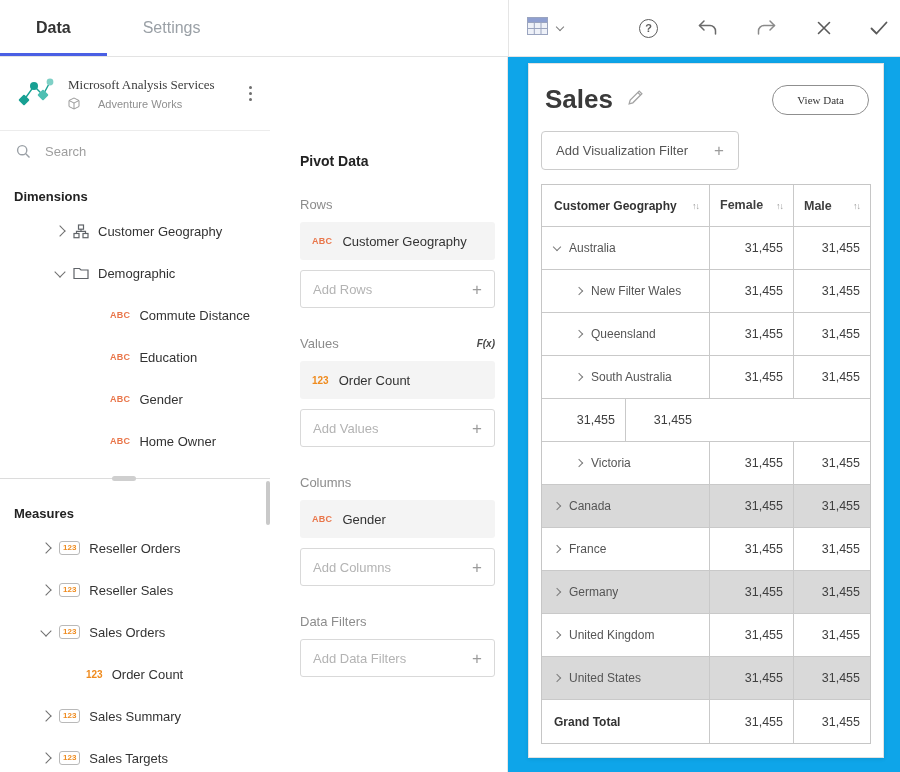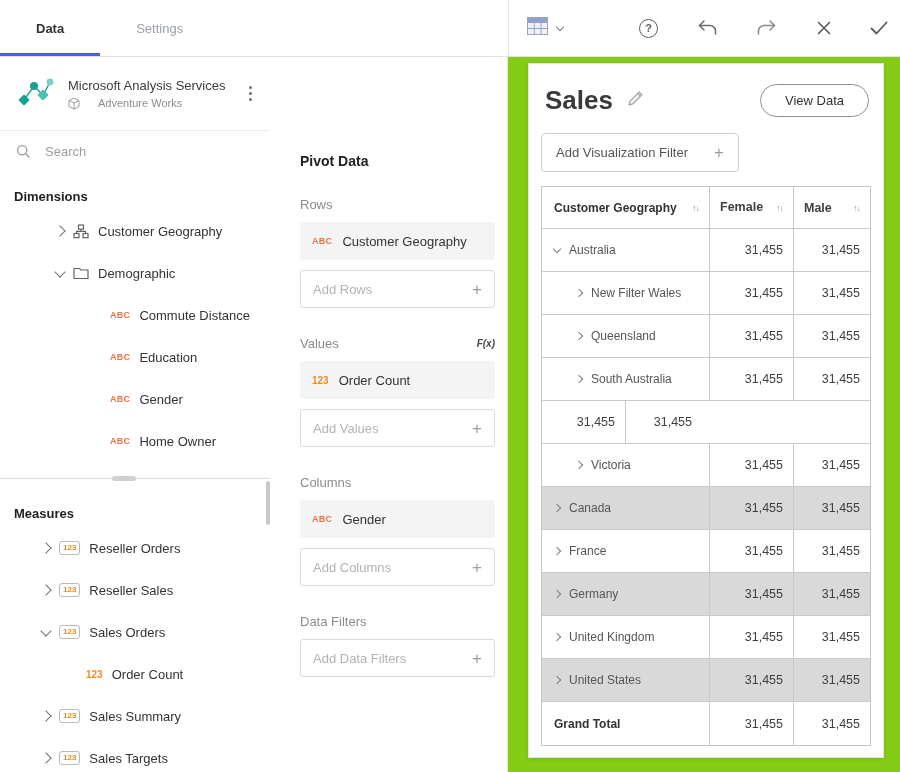--- a/index.html
+++ b/index.html
@@ -4,21 +4,21 @@
 <style>
   * { margin:0; padding:0; box-sizing:border-box; }
   html,body { width:900px; height:772px; overflow:hidden; background:#fff;
               font-family:"Liberation Sans", sans-serif; }
   .app { width:900px; height:772px; display:flex; flex-direction:column; }
 
   
   .topbar { flex:0 0 57px; display:flex; background:#fff; border-bottom:1px solid #e3e3e3; }
   .tabs-wrap { flex:0 0 508px; display:flex; align-items:stretch; }
   .tab { position:relative; padding:0 36px; display:flex; align-items:center;
-         font-size:13px; color:#9aa0a6; cursor:pointer; }
+         font-size:16px; color:#9aa0a6; cursor:pointer; }
   .tab.active { color:#333; font-weight:bold; }
   .tab.active::after { content:""; position:absolute; left:0; right:0; bottom:0;
          height:3px; background:var(--accent,#4a5fe4); }
   .toolbar { flex:1; display:flex; align-items:center; border-left:1px solid #e5e5e5; padding-left:18px; }
   .widget-group { display:flex; align-items:center; gap:9px; cursor:pointer; }
   .tb-right { display:flex; align-items:center; margin-left:auto; gap:38px; padding-right:12px; }
   .tb-icon { display:flex; align-items:center; justify-content:center; cursor:pointer; }
   .help-circle { width:19px; height:19px; border:1.5px solid #5c5c5c; border-radius:50%;
          display:flex; align-items:center; justify-content:center;
          font-size:11px; font-weight:bold; color:#5c5c5c; }
@@ -31,21 +31,21 @@
   .chev.small { width:6px; height:6px; border-width:1.3px; border-color:#7c7c7c; }
 
   
   .main { flex:1; display:flex; min-height:0; }
 
   
   .left { flex:0 0 270px; background:#fff; position:relative; overflow:hidden; }
   .ds { height:74px; display:flex; align-items:center; padding:0 10px 0 14px;
         border-bottom:1px solid #ececec; }
   .ds-text { flex:1; margin-left:12px; min-width:0; }
-  .ds-title { font-size:13px; color:#3c3c3c; }
+  .ds-title { font-size:13px; color:#3c3c3c;font-family:Liberation Serif, serif; }
   .ds-sub { display:flex; align-items:center; gap:18px; margin-top:4px; color:#8f8f8f; font-size:11px; }
   .dots { display:flex; flex-direction:column; gap:3px; padding:6px 8px; cursor:pointer; }
   .dots i { width:3px; height:3px; background:#6e6e6e; border-radius:50%; }
   .search-row { height:40px; display:flex; align-items:center; gap:14px; padding:0 16px; }
   .search-row input { border:none; outline:none; font-size:13px; color:#555; width:180px;
         font-family:"Liberation Sans", sans-serif; }
   .search-row input::placeholder { color:#9e9e9e; }
   .sec-label { font-weight:bold; font-size:13px; color:#222; padding:18px 14px 6px; }
   .sec-label.measures { padding-top:22px; }
   .titem { height:42px; display:flex; align-items:center; gap:9px; font-size:13px;
@@ -71,28 +71,28 @@
               justify-content:space-between; align-items:center; }
   .fx { font-size:10px; font-weight:bold; font-style:italic; color:#4a4a4a; cursor:pointer; }
   .chip { height:38px; background:#f4f4f4; border-radius:3px; display:flex; align-items:center;
           gap:10px; padding:0 12px; margin-bottom:10px; font-size:13px; color:#333; cursor:grab; }
   .addfield { height:38px; border:1px solid #d9d9d9; border-radius:3px; display:flex;
           align-items:center; justify-content:space-between; padding:0 12px;
           color:#b3b3b3; font-size:13px; background:#fff; cursor:pointer; }
   .plus { color:#9b9b9b; font-size:17px; line-height:1; }
 
   
-  .canvas { flex:1; background:#84cc16; padding:6px 16px 14px 20px; display:flex; min-width:0; }
+  .canvas { flex:1; background:#0ea5e9; padding:6px 16px 14px 20px; display:flex; min-width:0; }
   .card { flex:1; background:#fff; border:1px solid #e2e2e2; box-shadow:0 1px 4px rgba(0,0,0,.10);
           padding:18px 12px 0 12px; }
   .card-head { display:flex; align-items:center; justify-content:space-between; padding:2px 2px 0 4px; }
   .title-wrap { display:flex; align-items:center; gap:14px; }
   .card-title { font-size:26px; font-weight:bold; color:#3a3a3a; }
-  .view-data { border:1px solid #8f8f8f; border-radius:17px; padding:8px 24px; font-size:13px;
-          color:#333; background:#fff; cursor:pointer; font-family:Liberation Sans, sans-serif; }
+  .view-data { border:1px solid #8f8f8f; border-radius:17px; padding:8px 24px; font-size:11px;
+          color:#333; background:#fff; cursor:pointer; font-family:Liberation Serif, serif; }
   .add-viz { margin-top:16px; display:inline-flex; align-items:center; gap:26px;
           border:1px solid #ccc; border-radius:4px; padding:10px 14px; font-size:13px;
           color:#555; background:#fff; cursor:pointer; font-family:"Liberation Sans", sans-serif; }
 
   
   .ptable { margin-top:14px; border:1px solid #c6c6c6; font-size:12px; background:#fff; }
   .trow { display:flex; border-bottom:1px solid #c9c9c9; height:43px; background:#fff; }
   .trow:last-child { border-bottom:none; }
   .trow.hl { background:var(--highlight,#d9d9d9); }
   .trow.th { height:42px; font-weight:bold; color:#333; }

